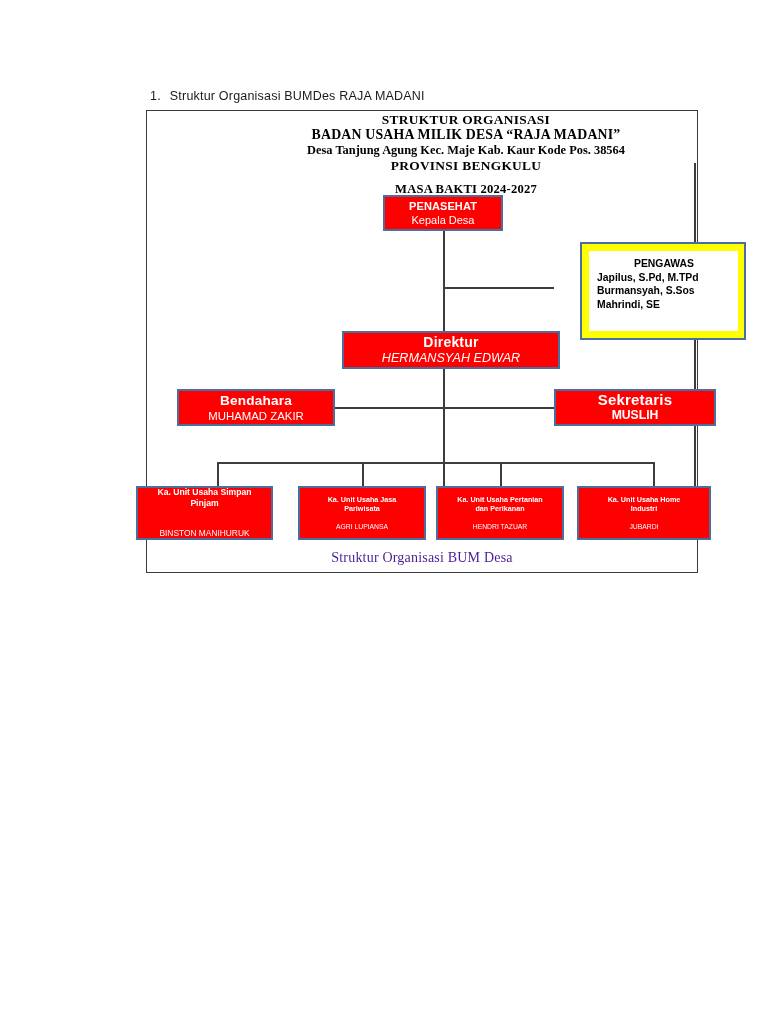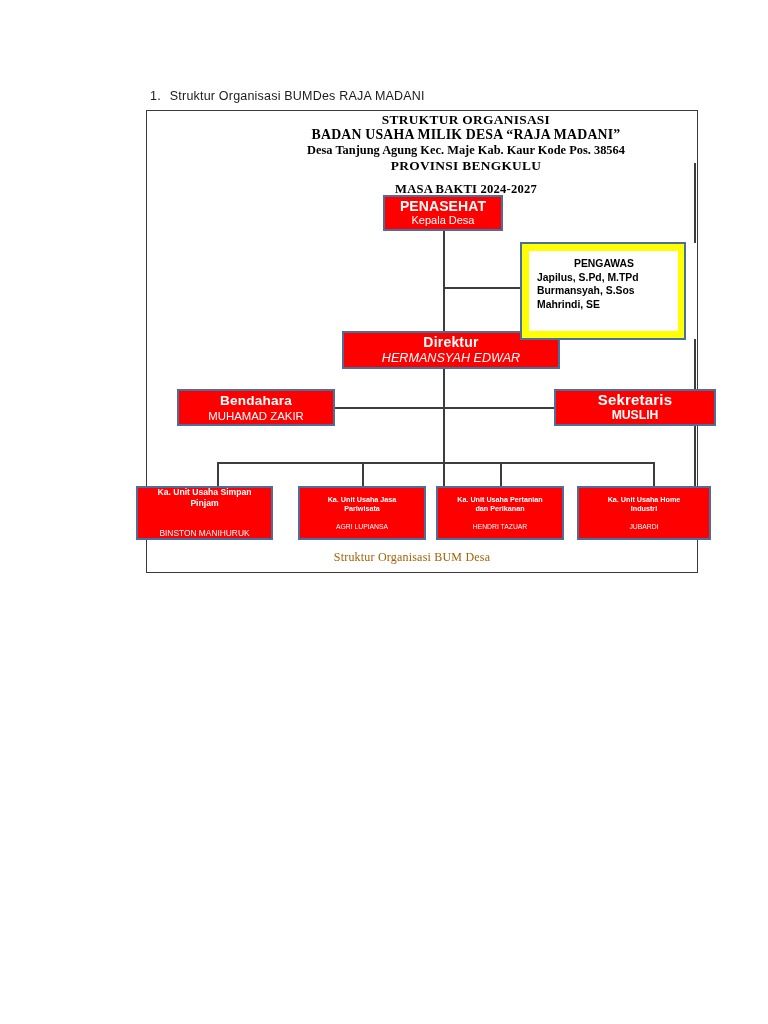--- a/index.html
+++ b/index.html
@@ -77,21 +77,21 @@
     justify-content: center;
     z-index: 5;
   }
   .node .title { font-weight: bold; }
   .node .person { font-weight: normal; }
 
   
   #node-penasehat {
     left: 383px; top: 195px; width: 120px; height: 36px;
   }
-  #node-penasehat .title { font-size: 14px; line-height: 14px; letter-spacing: 0.1px; }
+  #node-penasehat .title { font-size: 11px; line-height: 14px; letter-spacing: 0.1px; }
   #node-penasehat .person { font-size: 11px; line-height: 14px; }
 
   
   #node-direktur {
     left: 342px; top: 331px; width: 218px; height: 38px;
   }
   #node-direktur .title { font-size: 14px; line-height: 17px; letter-spacing: 0.2px; }
   #node-direktur .person { font-size: 12.6px; line-height: 15px; font-style: italic; }
 
   
@@ -104,21 +104,21 @@
   
   #node-sekretaris {
     left: 554px; top: 389px; width: 162px; height: 37px;
   }
   #node-sekretaris .title { font-size: 15px; line-height: 16px; letter-spacing: 0.2px; }
   #node-sekretaris .person { font-size: 12.2px; line-height: 15px; font-weight: bold; }
 
   
   #node-pengawas {
     position: absolute;
-    left: 520px; top: 242px; width: 166px; height: 98px;
+    left: 580px; top: 242px; width: 166px; height: 98px;
     background: #FFFF00;
     border: 2.2px solid #4A6E9E;
     box-sizing: border-box;
     padding: 7px 6px 7px 7px;
     z-index: 6;
   }
   #pengawas-inner {
     width: 100%;
     height: 100%;
     background: #ffffff;
@@ -163,27 +163,27 @@
   #unit-pertanian-perikanan .title { font-size: 7.2px; line-height: 9.6px; }
   #unit-pertanian-perikanan .person { font-size: 6.8px; line-height: 9.6px; margin-top: 8px; }
 
   #unit-home-industri { left: 577px; width: 134px; }
   #unit-home-industri .title { font-size: 7.2px; line-height: 9.6px; }
   #unit-home-industri .person { font-size: 6.8px; line-height: 9.6px; margin-top: 8px; }
 
   
   #chart-caption {
     position: absolute;
-    left: 136px;
+    left: 146px;
     top: 550px;
     width: 552px;
     text-align: center;
     font-family: "Liberation Serif", serif;
-    font-size: 12px;
-    color: #a16207;
+    font-size: 14px;
+    color: #4c1d95;
     letter-spacing: 0.2px;
   }
 </style>
 </head>
 <body>
 
 <div id="doc-list-item">
   <span class="num">1.</span><span>Struktur Organisasi BUMDes RAJA MADANI</span>
 </div>
 

